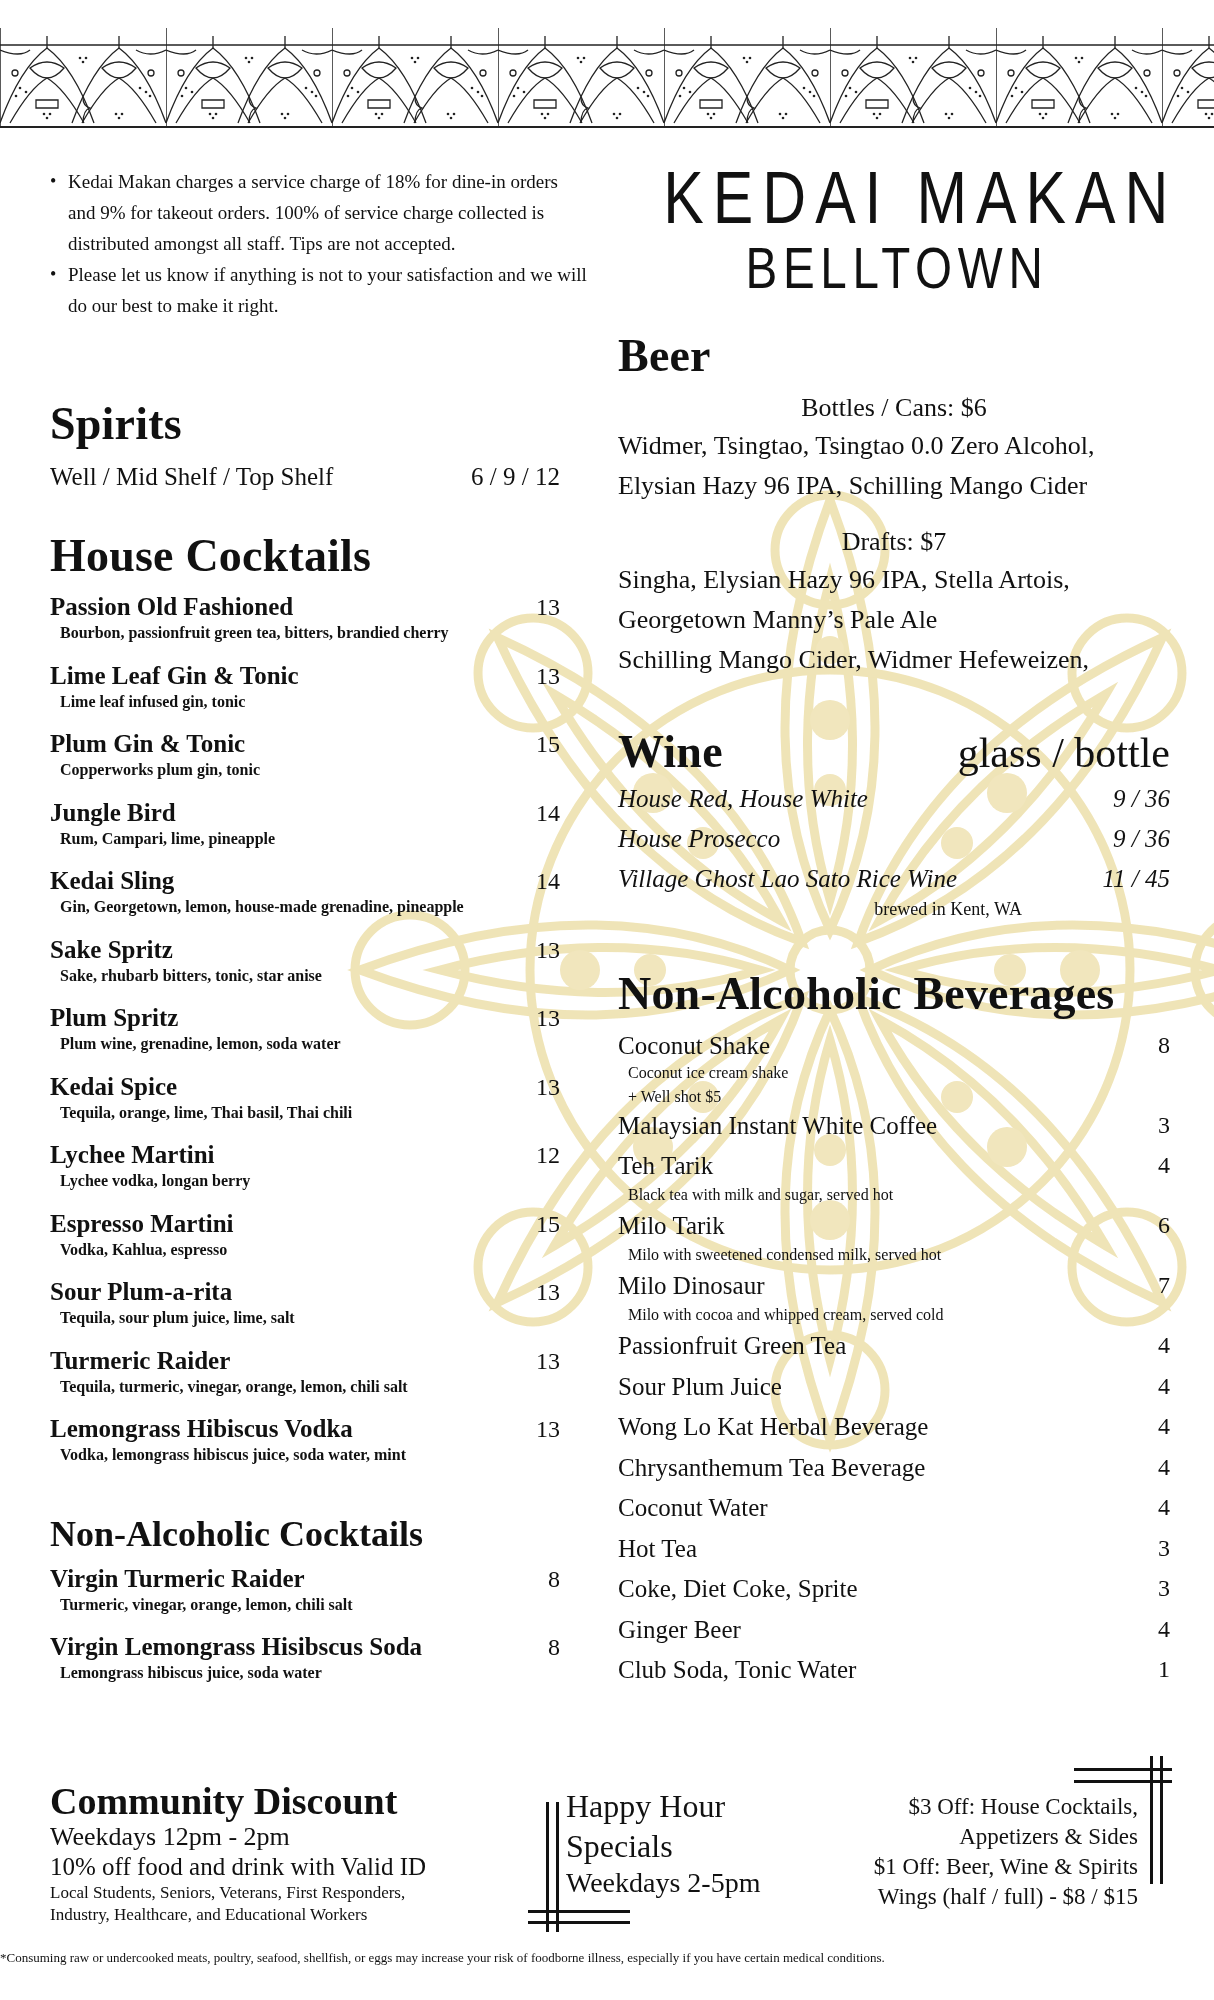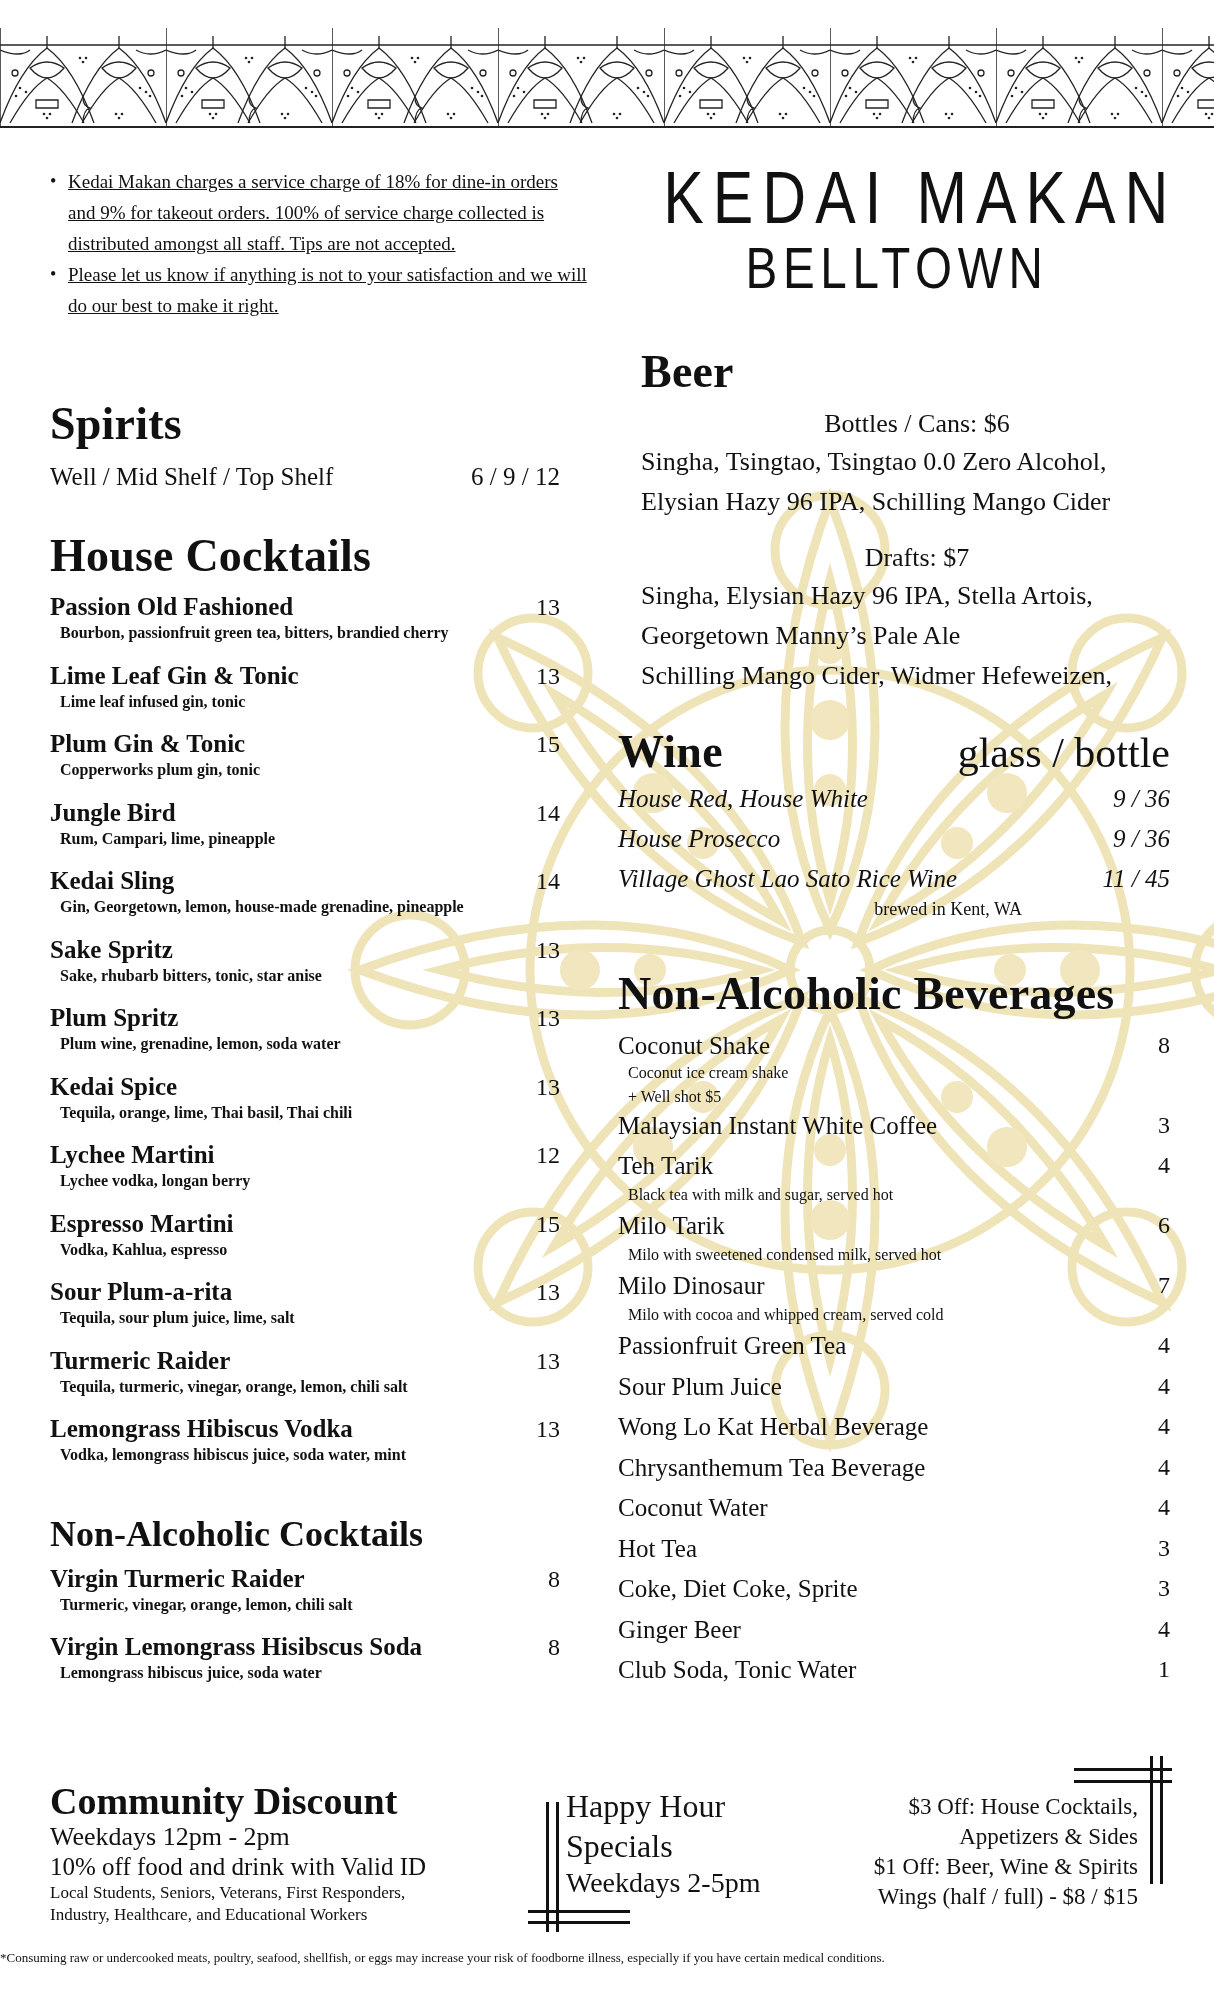--- a/index.html
+++ b/index.html
@@ -9,21 +9,21 @@
   
   .top-border { position: absolute; left: 0; top: 28px; width: 1214px; height: 100px; }
 
   
   .mandala { position: absolute; left: 330px; top: 470px; width: 1000px; height: 1000px; pointer-events: none; }
 
   .abs { position: absolute; }
 
   
   .notes { left: 48px; top: 166px; width: 540px; font-size: 19px; line-height: 31px; }
-  .notes li { list-style: none; position: relative; padding-left: 20px; text-decoration: underline; }
+  .notes li { list-style: none; position: relative; padding-left: 20px; }
   .notes li::before { content: "•"; position: absolute; left: 2px; top: 0; font-size: 18px; }
 
   
   .brand { left: 612px; top: 158px; width: 570px; text-align: center; font-family: "Liberation Sans", "DejaVu Sans", sans-serif; font-weight: 400; }
   .brand .name { font-size: 74px; letter-spacing: 11px; line-height: 80px; transform: scaleX(0.82); transform-origin: center; white-space: nowrap; }
   .brand .loc { font-size: 58px; letter-spacing: 7px; line-height: 60px; margin-top: 0px; transform: scaleX(0.82); transform-origin: center; }
 
   
   .col-left { left: 50px; width: 510px; }
   .h1 { font-size: 46px; font-weight: 700; line-height: 52px; letter-spacing: 0.2px; }
@@ -40,21 +40,21 @@
   .cocktails { top: 530px; }
   .cocktails .list { margin-top: 10px; }
   .cocktails .entry { height: 68.5px; }
 
   .na-cocktails { top: 1512px; }
   .na-cocktails .list { margin-top: 8px; }
   .na-cocktails .entry { height: 68px; }
 
   
   .col-right { left: 618px; width: 552px; }
-  .beer { top: 346px; margin-left: 23px; }
+  .beer { top: 330px; }
   .beer .sub { text-align: center; font-size: 26px; line-height: 36px; font-weight: 400; margin-top: 8px; }
   .beer .line { font-size: 26px; line-height: 40px; }
   .beer .sub2 { margin-top: 18px; }
 
   .wine { top: 726px; }
   .wine .head { display: flex; justify-content: space-between; align-items: baseline; }
   .wine .head .lbl { font-size: 42px; line-height: 50px; }
   .wine .list { margin-top: 6px; font-style: italic; }
   .wine .row { height: 40px; }
   .wine .item-name, .wine .item-price { font-size: 25px; font-weight: 400; }
@@ -301,21 +301,21 @@
           <span class="item-price">8</span>
         </div>
         <div class="item-desc">Lemongrass hibiscus juice, soda water</div>
       </div>
   </div>
 </section>
 
 <section class="abs col-right beer">
   <div class="h1">Beer</div>
   <div class="sub">Bottles / Cans: $6</div>
-  <div class="line">Singha, Tsingtao, Tsingtao 0.0 Zero Alcohol,</div>
+  <div class="line">Widmer, Tsingtao, Tsingtao 0.0 Zero Alcohol,</div>
   <div class="line">Elysian Hazy 96 IPA, Schilling Mango Cider</div>
   <div class="sub sub2">Drafts: $7</div>
   <div class="line">Singha, Elysian Hazy 96 IPA, Stella Artois,</div>
   <div class="line">Georgetown Manny’s Pale Ale</div>
   <div class="line">Schilling Mango Cider, Widmer Hefeweizen,</div>
 </section>
 
 <section class="abs col-right wine">
   <div class="head">
     <span class="h1">Wine</span>

